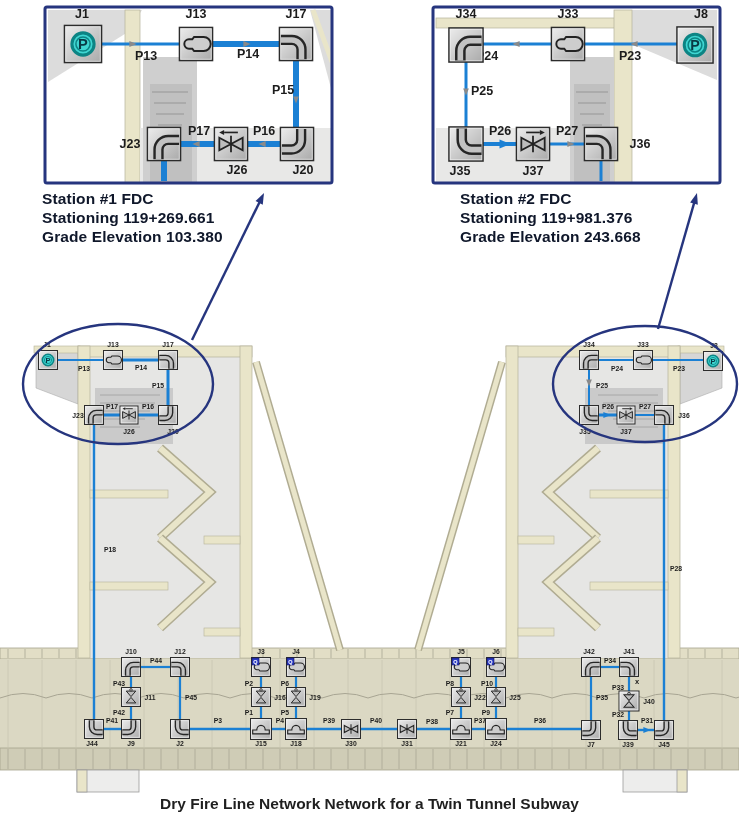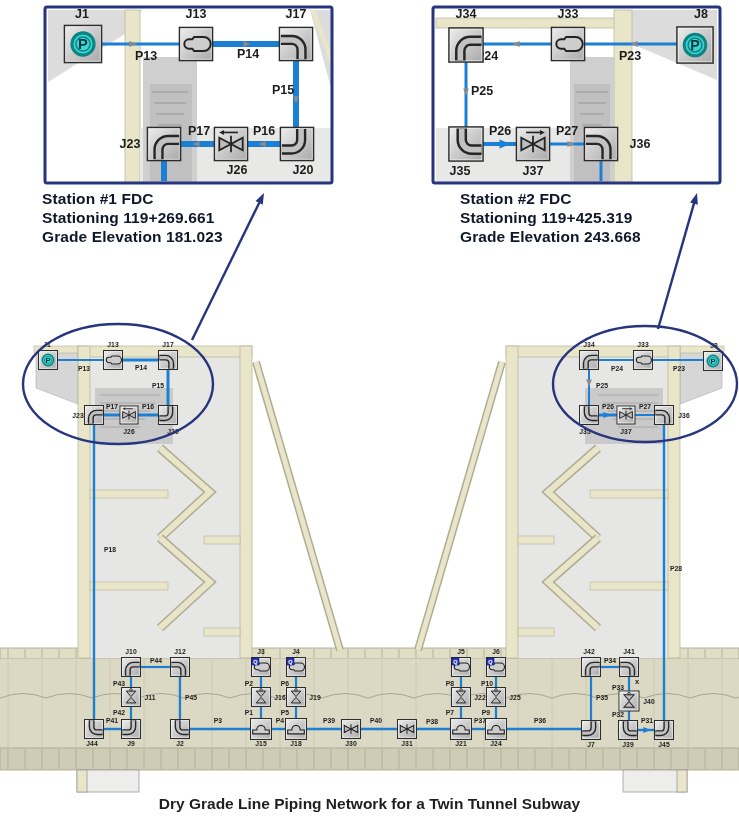--- a/index.html
+++ b/index.html
@@ -701,22 +701,22 @@
 
   <g>
     <rect id="c1border" x="45" y="7" width="287" height="176" rx="2" fill="none" stroke-width="3" stroke="#26357e"></rect>
     <rect id="c2border" x="433" y="7" width="287" height="176" rx="2" fill="none" stroke-width="3" stroke="#26357e"></rect>
   </g>
 </svg>
 
 <div id="station1-info" class="info">
   <div>Station #1 FDC</div>
   <div>Stationing 119+269.661</div>
-  <div>Grade Elevation 181.023</div>
+  <div>Grade Elevation 103.380</div>
 </div>
 <div id="station2-info" class="info">
   <div>Station #2 FDC</div>
-  <div>Stationing 119+425.319</div>
+  <div>Stationing 119+981.376</div>
   <div>Grade Elevation 243.668</div>
 </div>
-<div id="caption">Dry Grade Line Piping Network for a Twin Tunnel Subway</div>
+<div id="caption">Dry Fire Line Network Network for a Twin Tunnel Subway</div>
 
 </div>
 
 </body></html>

